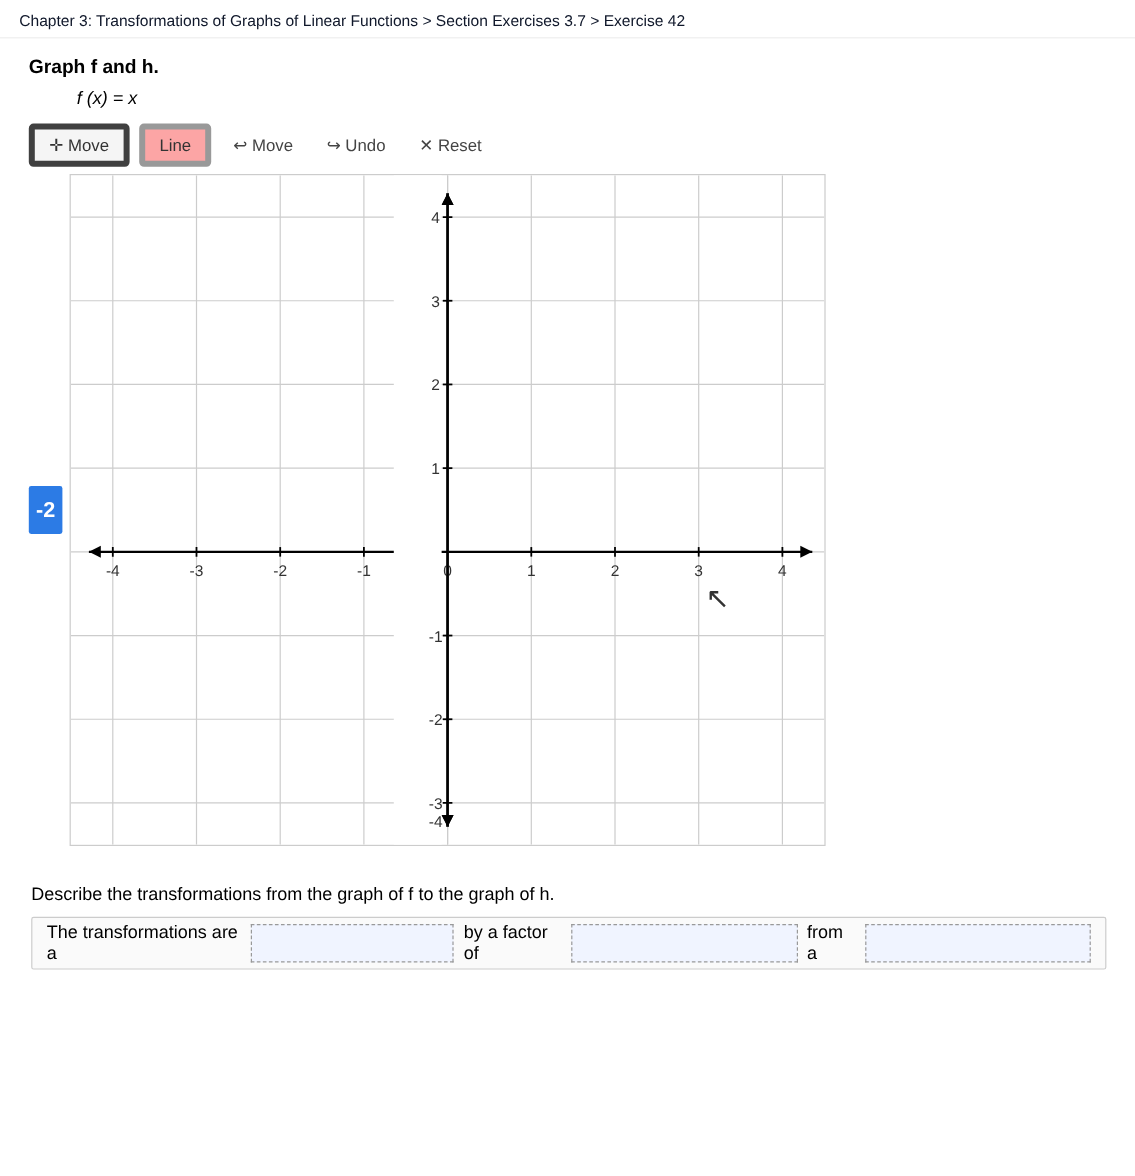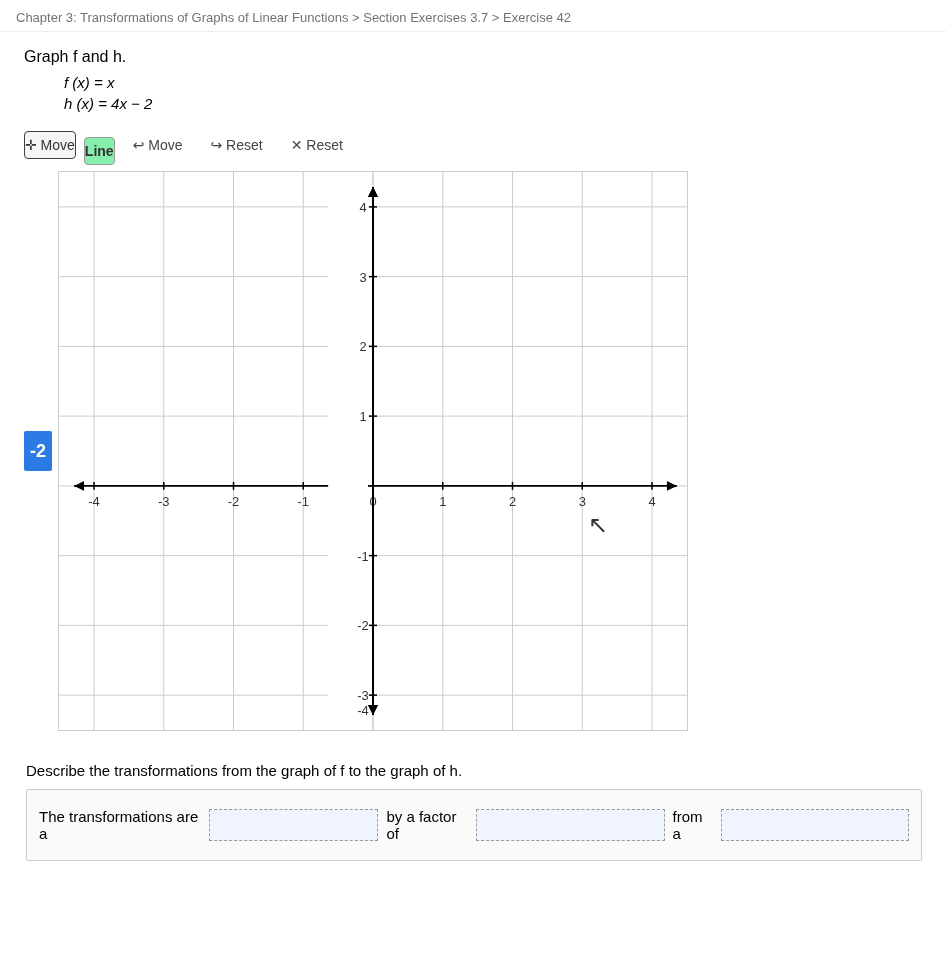--- a/index.html
+++ b/index.html
@@ -12,21 +12,21 @@
       overflow-x: hidden;
     }
 
     .main-content {
       padding: 16px 24px;
       position: relative;
     }
 
     .problem-title {
       font-size: 16px;
-      font-weight: 400;
+      font-weight: 700;
       margin-bottom: 8px;
     }
 
     .equation {
       font-size: 15px;
       margin-bottom: 4px;
       font-style: italic;
       margin-left: 40px;
     }
 
@@ -34,33 +34,32 @@
       display: flex;
       align-items: center;
       gap: 8px;
       margin: 12px 0 6px 0;
     }
 
     .toolbar-btn {
       display: flex;
       align-items: center;
       gap: 4px;
-      padding: 5px 0;
-      border: 1px solid #404040;
+      padding: 5px 12px;
+      border: 5px solid #404040;
       background: #f5f5f5;
       border-radius: 4px;
       cursor: pointer;
       font-size: 14px;
       color: #333;
     }
     .toolbar-btn.active {
-      background: #86efac;
+      background: #fca5a5;
       border-color: #999;
-      font-weight: bold;
-      margin-top: 13px;
+      font-weight: normal;
     }
 
     .toolbar-btn.undo-btn, .toolbar-btn.redo-btn, .toolbar-btn.reset-btn {
       background: #fff;
       border: none;
       font-size: 14px;
       color: #444;
       padding: 5px 10px;
     }
 
@@ -104,21 +103,21 @@
       font-size: 15px;
       margin-bottom: 10px;
     }
 
     .answer-row {
       display: flex;
       align-items: center;
       gap: 8px;
       font-size: 15px;
       border: 1px solid #ccc;
-      padding: 18px 12px;
+      padding: 4px 12px;
       border-radius: 2px;
       background: #fafafa;
     }
 
     .answer-input {
       border: 1px dashed #999;
       background: #f0f4ff;
       width: 180px;
       height: 32px;
       display: inline-block;
@@ -140,42 +139,39 @@
       top: 340px;
       font-size: 24px;
       color: #333;
       pointer-events: none;
     }
   </style>
 </head>
 <body>
 
 <div>
-  <span style="font-size:13px;color:#737373;padding:10px 16px 6px 16px;display:block;border-bottom:1px solid #eee;">Chapter 3: Transformations of Graphs of Linear Functions &gt; Section Exercises 3.7 &gt; Exercise 42</span>
+  <span style="font-size:13px;color:#0f172a;padding:10px 16px 6px 16px;display:block;border-bottom:1px solid #eee;">Chapter 3: Transformations of Graphs of Linear Functions &gt; Section Exercises 3.7 &gt; Exercise 42</span>
 </div>
 
 <div class="main-content">
 
   
   <div class="problem-title">Graph f and h.</div>
 
   
   <div class="equation">
     <i>f</i> (<i>x</i>) = <i>x</i>
-  </div>
-  <div class="equation">
-    <i>h</i> (<i>x</i>) = 4<i>x</i> − 2
   </div>
 
   
   <div class="toolbar">
     <button class="toolbar-btn">✛ Move</button>
     <button class="toolbar-btn active">Line</button>
     <button class="toolbar-btn undo-btn">↩ Move</button>
-    <button class="toolbar-btn redo-btn">↪ Reset</button>
+    <button class="toolbar-btn redo-btn">↪ Undo</button>
     <button class="toolbar-btn reset-btn">✕ Reset</button>
   </div>
 
   
   <div style="position:relative; display:inline-block;">
     
     <div class="side-label">
       <span>-2</span>
     </div>
 

